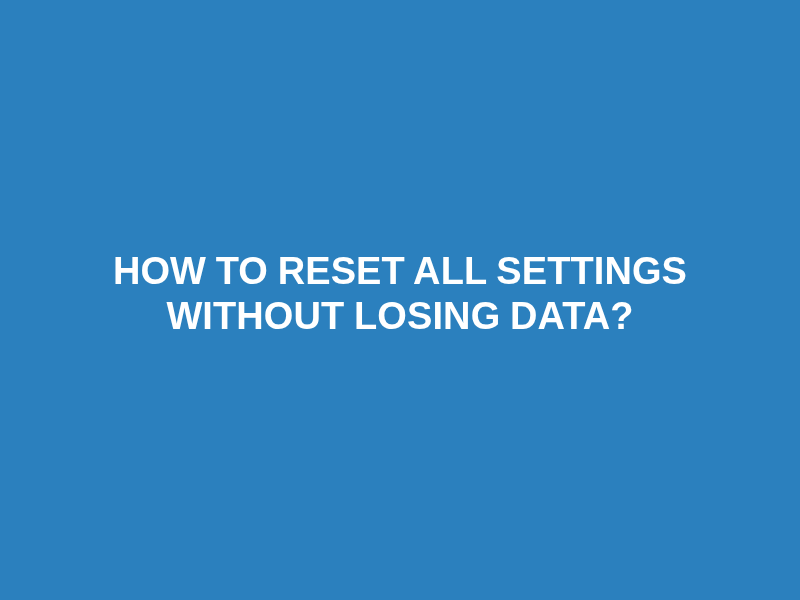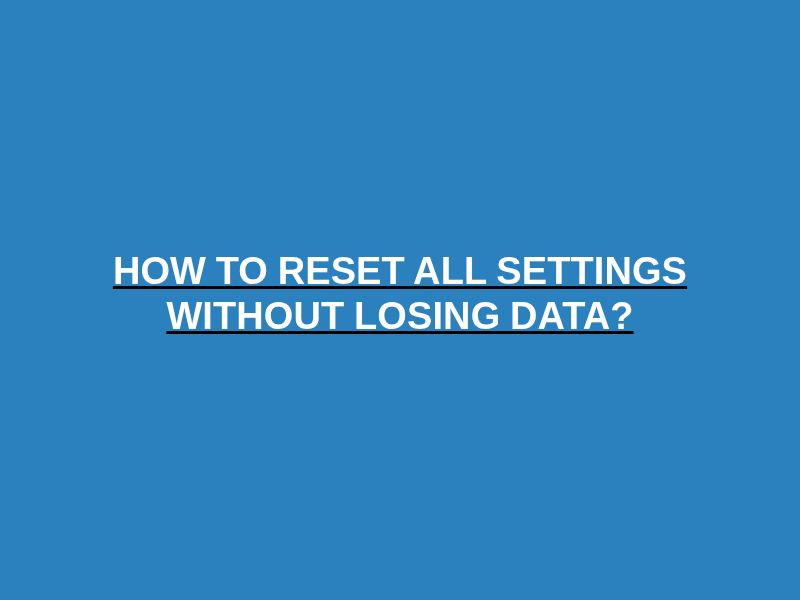--- a/index.html
+++ b/index.html
@@ -16,21 +16,20 @@
 
   #featured-card {
     position: relative;
     width: 800px;
     height: 600px;
     box-sizing: border-box;
     display: flex;
     align-items: center;
     justify-content: center;
     background-color: #2b80be;
-    text-decoration: underline;
   }
 
   #title-block {
     width: 660px;
     margin-top: -12px;
     text-align: center;
   }
 
   #card-title {
     margin: 0;

